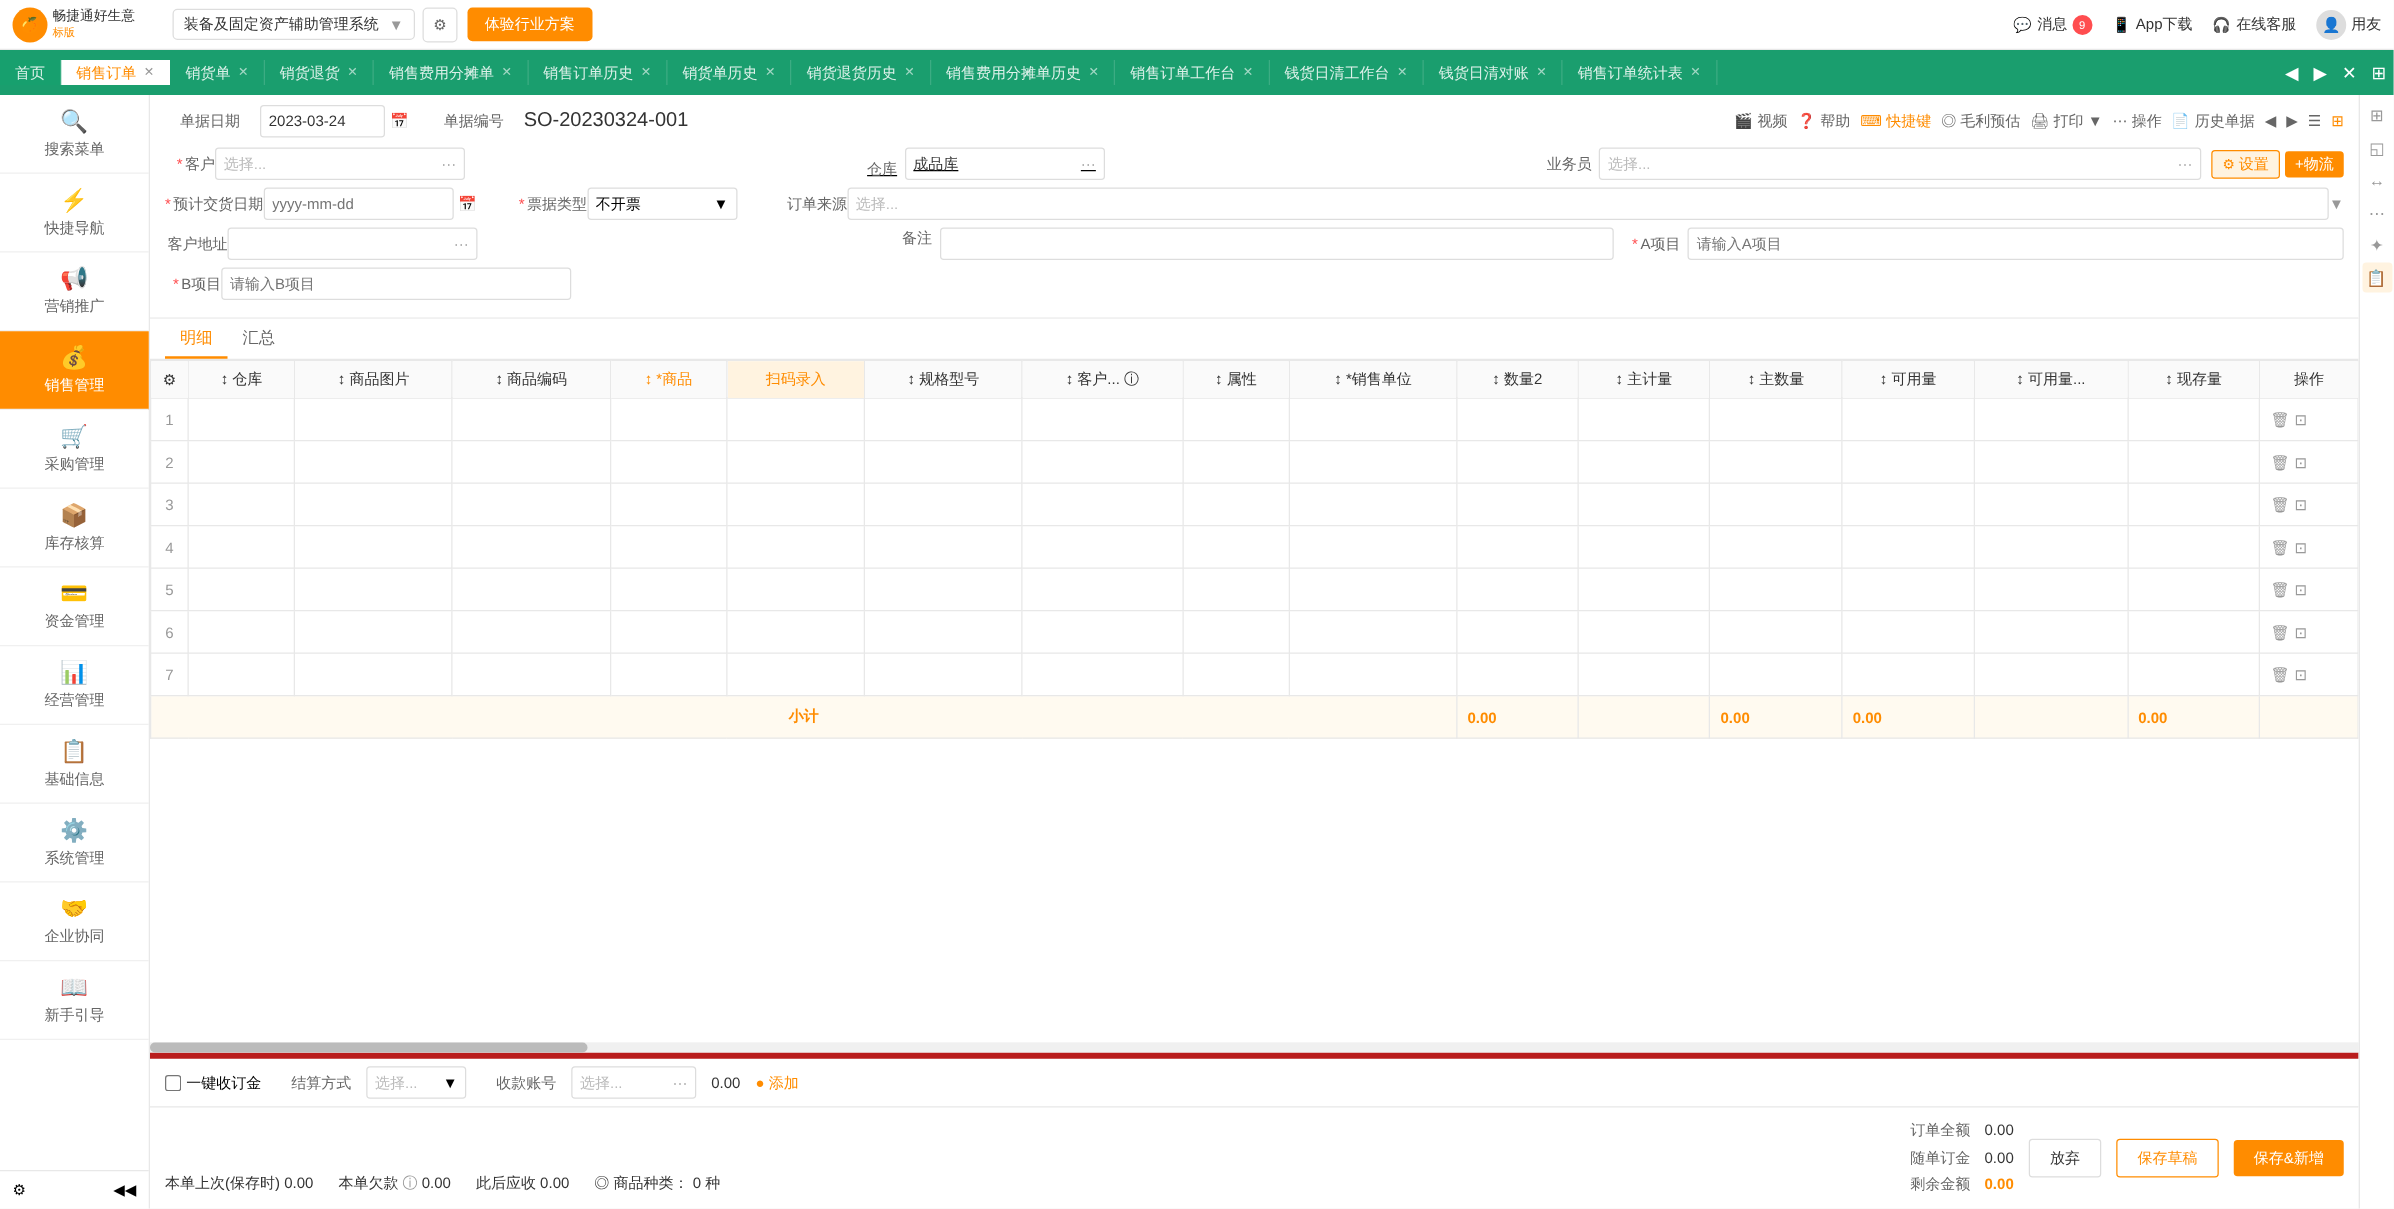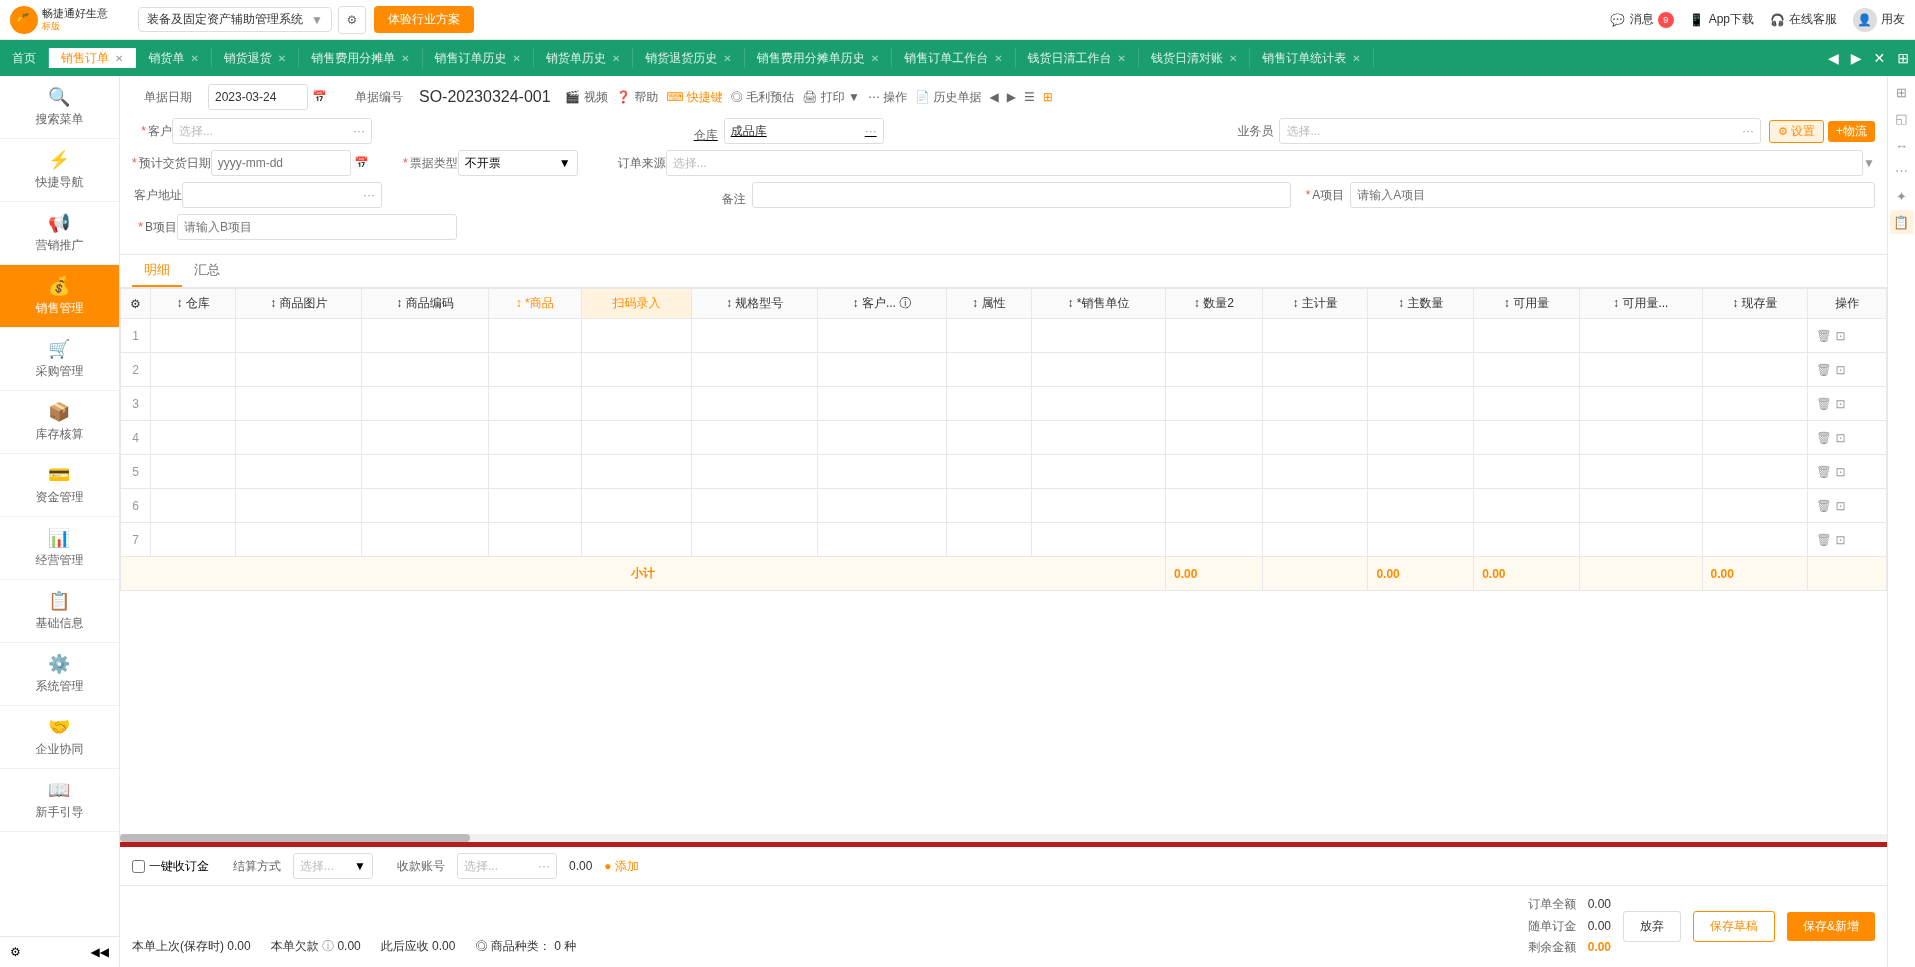--- a/index.html
+++ b/index.html
@@ -175,22 +175,22 @@
 
     
     .form-area {
       background: #fff;
       padding: 8px 12px;
       border-bottom: 1px solid #e8e8e8;
     }
     .form-header {
       display: flex;
       align-items: center;
+      justify-content: space-between;
       margin-bottom: 8px;
-      gap: 15px;
     }
     .form-header-left {
       display: flex; align-items: center; gap: 16px;
     }
     .form-header-right {
       display: flex; align-items: center; gap: 8px; font-size: 12px; color: #666;
     }
     .form-header-right span { cursor: pointer; }
     .field-row {
       display: flex;
@@ -576,21 +576,21 @@
         <div style="display:flex;align-items:center;gap:4px;">
           <div style="background:#fff3e0;border:1px solid #ff8c00;border-radius:3px;padding:2px 8px;cursor:pointer;color:#ff8c00;font-size:11px;">⚙ <span>设置</span></div>
           <div style="background:#ff8c00;color:white;border-radius:3px;padding:2px 8px;cursor:pointer;font-size:11px;"><span>+物流</span></div>
         </div>
       </div>
 
       <div class="field-row">
         <div style="display:flex;align-items:center;">
           <span class="field-label required" style="min-width:70px;">预计交货日期</span>
           <div style="display:flex;align-items:center;gap:4px;">
-            <input type="text" placeholder="yyyy-mm-dd" style="border: 1px solid rgb(221, 221, 221); border-radius: 3px; padding: 3px 6px; height: 26px; width: 140px; color: rgb(187, 187, 187);">
+            <input type="text" placeholder="yyyy-mm-dd" style="border: 1px solid rgb(221, 221, 221); border-radius: 3px; padding: 3px 6px; height: 26px; width: 152px; color: rgb(187, 187, 187);">
             <span>📅</span>
           </div>
         </div>
         <div style="display:flex;align-items:center;margin-left:20px;">
           <span class="field-label required" style="min-width:60px;">票据类型</span>
           <div class="select-field" style="min-width:120px;">
             <span>不开票</span>
             <span>▼</span>
           </div>
         </div>
@@ -604,21 +604,21 @@
         </div>
       </div>
 
       <div class="field-row">
         <div style="display:flex;align-items:center;flex:1;">
           <span class="field-label" style="min-width:50px;">客户地址</span>
           <div class="field-input" style="min-width:200px;">
             <span class="dots">···</span>
           </div>
         </div>
-        <div style="display:flex;align-items:flex-end;flex:1;">
+        <div style="display:flex;align-items:flex-start;flex:1;">
           <span class="field-label" style="min-width:30px;text-align:right;margin-right:6px;">备注</span>
           <div class="field-input" style="flex:1;"></div>
         </div>
         <div style="display:flex;align-items:center;flex:1;">
           <span class="field-label required" style="min-width:45px;text-align:right;margin-right:6px;">A项目</span>
           <input type="text" style="border: 1px solid rgb(221, 221, 221); border-radius: 3px; padding: 3px 6px; height: 26px; flex: 1 1 0%; color: rgb(187, 187, 187);" placeholder="请输入A项目">
         </div>
       </div>
 
       <div class="field-row">

